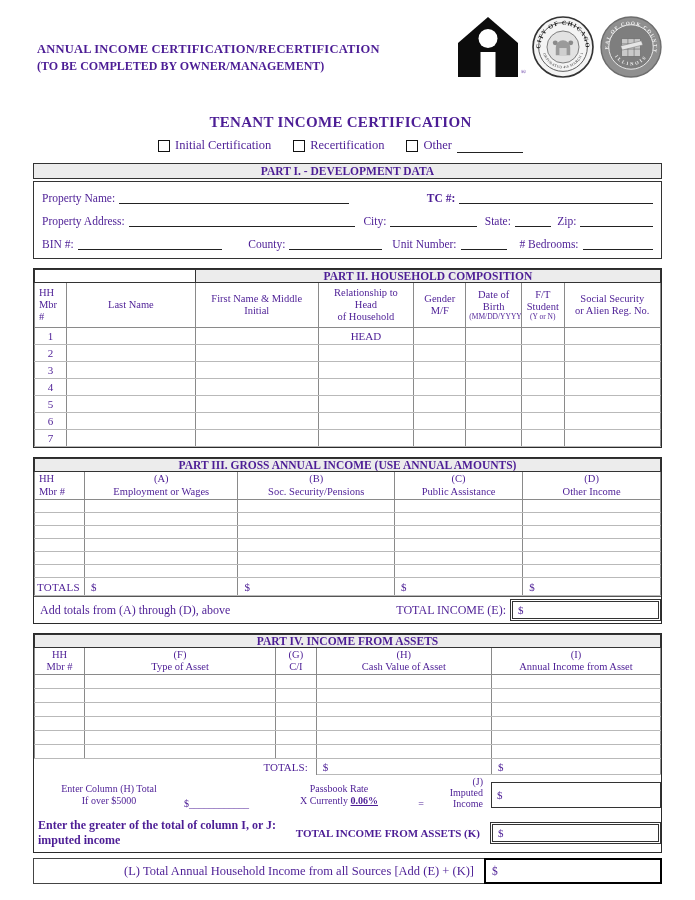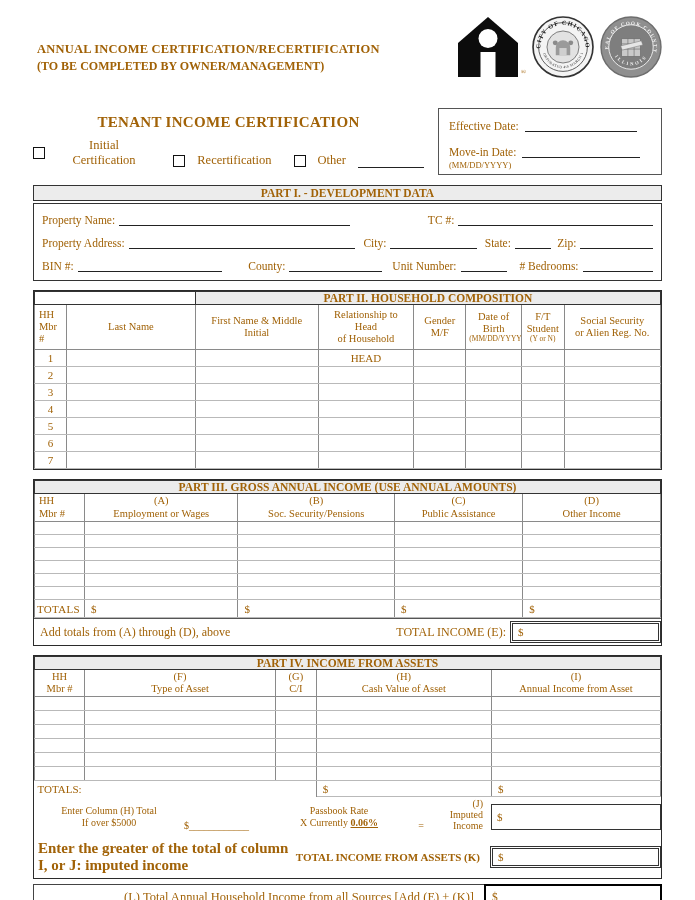--- a/index.html
+++ b/index.html
@@ -1,33 +1,33 @@
 <!DOCTYPE html>
 <html><head>
 <meta charset="utf-8">
 <style>
   html,body{margin:0;padding:0;background:#fff;}
   .page{
     position:relative;width:695px;height:900px;margin:0 auto;background:#fff;
-    font-family:"Liberation Serif","DejaVu Serif",serif;color:#a16207;
+    font-family:"Liberation Serif","DejaVu Serif",serif;color:#4c1d95;
     padding:14px 33px 0 33px;box-sizing:border-box;overflow:hidden;
   }
   
   .top-header{display:flex;justify-content:space-between;align-items:flex-start;height:82px;}
   .titles{padding-top:28px;padding-left:4px;}
   .titles .t1{font-size:12.5px;font-weight:bold;letter-spacing:.2px;}
   .titles .t2{font-size:12px;font-weight:bold;margin-top:2px;}
   .logos{display:flex;align-items:flex-start;gap:6px;padding-top:2px;}
   .reg{font-size:7px;align-self:flex-end;margin-left:-4px;margin-bottom:2px;}
   
   .cert-row{display:flex;margin-top:12px;}
   .cert-center{flex:1;text-align:center;padding-top:6px;padding-right:14px;}
   .cert-title{font-size:15px;font-weight:bold;letter-spacing:.3px;}
   .cert-opts{margin-top:7px;font-size:12.5px;display:flex;justify-content:center;gap:22px;align-items:flex-end;}
-  .opt{display:flex;align-items:center;gap:12px;}
+  .opt{display:flex;align-items:center;gap:5px;}
   .cbx{display:inline-block;width:10px;height:10px;border:1.4px solid #111;background:#fff;}
   .blank{display:inline-block;border-bottom:1px solid #222;height:13px;vertical-align:bottom;}
   .date-box{width:224px;border:1px solid #555;padding:9px 10px 4px 10px;box-sizing:border-box;font-size:11.5px;}
   .date-line{display:flex;align-items:flex-end;gap:6px;margin-bottom:4px;}
   .date-note{font-size:8.5px;margin-top:-2px;}
   
   .part-bar{background:#ececec;border:1px solid #333;text-align:center;font-weight:bold;font-size:11.5px;padding:1px 0;margin-top:10px;}
   .part1-box{border:1.5px solid #333;margin-top:2px;padding:8px 8px 6px 8px;font-size:11.5px;}
   .p1row{display:flex;align-items:flex-end;margin-bottom:9px;white-space:nowrap;}
   .p1row:last-child{margin-bottom:2px;}
@@ -51,32 +51,32 @@
   #p4body td{height:13px;}
   #p4head th{height:26px;}
   .totals-row td{border-top:2.2px solid #000;height:17px;font-size:11px;}
   .totals-lab{font-size:9.5px;letter-spacing:.3px;padding-left:2px !important;}
   .dollar-cell{text-align:left;padding-left:6px !important;}
   .e-row{display:flex;align-items:center;border-top:1px solid #555;padding:2px 0 2px 6px;font-size:12px;height:22px;}
   .e-note{flex:1;}
   .e-label{margin-right:4px;}
   .dbl-box{width:140px;border:3px double #333;height:16px;font-size:11px;display:flex;align-items:center;padding-left:5px;background:#fff;box-sizing:content-box;}
   .totals4 td{height:15px;font-size:11px;}
-  .totals4-label{text-align:left;padding-right:8px !important;border-bottom:none !important;border-left:none !important;}
+  .totals4-label{text-align:right;padding-right:8px !important;border-bottom:none !important;border-left:none !important;}
   
   .passbook{display:flex;align-items:center;font-size:10px;min-height:34px;padding:1px 0;}
   .pb-left{width:150px;text-align:center;line-height:1.25;}
   .pb-amt{width:96px;align-self:flex-end;padding-bottom:5px;}
   .pb-rate{width:118px;text-align:center;line-height:1.25;}
   .pb-eq{width:46px;text-align:center;align-self:flex-end;padding-bottom:5px;}
   .pb-j{flex:1;text-align:right;padding-right:8px;align-self:flex-end;padding-bottom:5px;font-size:10px;}
   .rate-val{font-weight:bold;text-decoration:underline;}
   .j-box{width:170px;border:1.5px solid #333;height:26px;display:flex;align-items:center;padding-left:5px;font-size:11px;box-sizing:border-box;}
   .k-row{display:flex;align-items:center;padding:3px 0 4px 4px;}
-  .k-note{flex:1;font-size:15px;font-weight:bold;}
+  .k-note{flex:1;font-size:12px;font-weight:bold;}
   .k-label{font-size:11px;font-weight:bold;margin-right:10px;}
   .k-box{width:160px;}
   
   .l-row{display:flex;align-items:stretch;border:1px solid #444;margin-top:5px;height:24px;}
   .l-label{flex:1;display:flex;align-items:center;justify-content:flex-end;padding-right:10px;font-size:12.5px;}
   .l-box{width:168px;border:2.5px solid #000;display:flex;align-items:center;padding-left:6px;font-size:11.5px;margin:-1px -1px -1px 0;background:#fff;}
 </style>
 </head>
 <body>
 
@@ -148,39 +148,28 @@
           <span class="cbx"></span>
           <span>Recertification</span>
         </span>
         <span class="opt">
           <span class="cbx"></span>
           <span>Other</span>
           <span class="blank" style="width:66px;"></span>
         </span>
       </div>
     </div>
-    <div class="date-box">
-      <div class="date-line">
-        <span>Effective Date:</span>
-        <span class="blank" style="width:112px;"></span>
-      </div>
-      <div class="date-line" style="margin-top:12px;">
-        <span>Move-in Date:</span>
-        <span class="blank" style="width:118px;"></span>
-      </div>
-      <div class="date-note">(MM/DD/YYYY)</div>
-    </div>
   </div>
 
   <div class="part-bar">PART I. - DEVELOPMENT DATA</div>
   <div class="part1-box">
     <div class="p1row">
       <span class="lab">Property Name:</span>
       <span class="blank" style="width:243px;"></span>
-      <span class="lab" style="margin-left:78px;">TC #:</span>
+      <span class="lab" style="margin-left:78px;font-weight:bold;">TC #:</span>
       <span class="blank" style="width:205px;"></span>
     </div>
     <div class="p1row">
       <span class="lab">Property Address:</span>
       <span class="blank" style="width:231px;"></span>
       <span class="lab" style="margin-left:8px;">City:</span>
       <span class="blank" style="width:88px;"></span>
       <span class="lab" style="margin-left:8px;">State:</span>
       <span class="blank" style="width:37px;"></span>
       <span class="lab" style="margin-left:6px;">Zip:</span>

